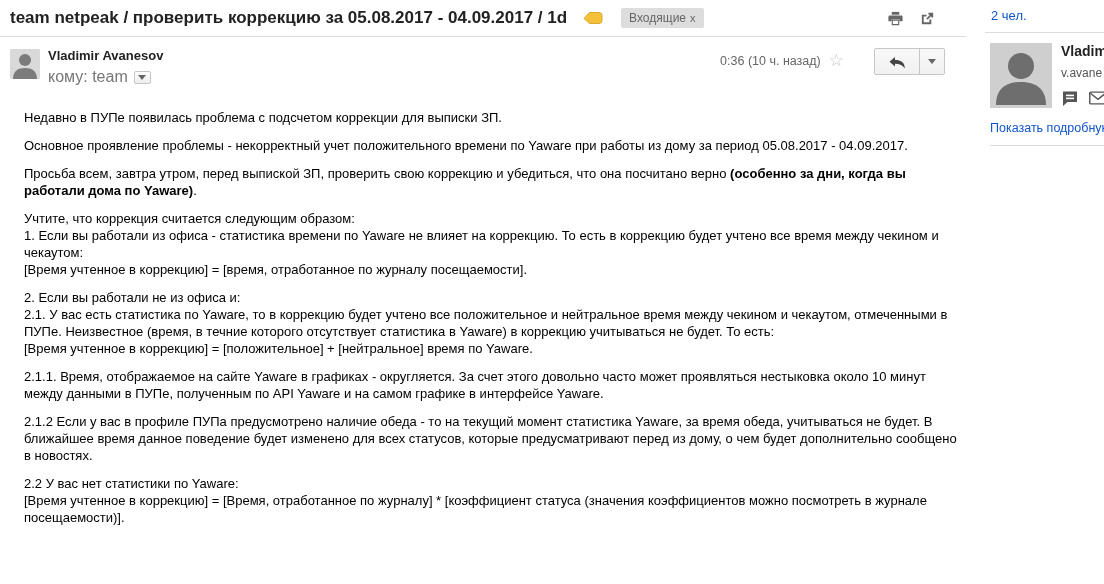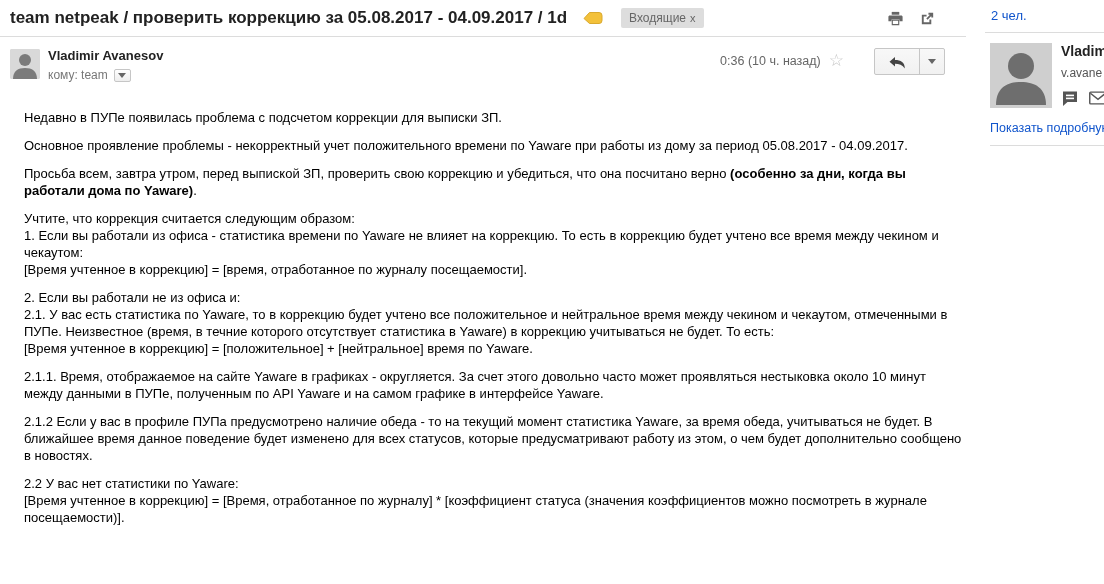--- a/index.html
+++ b/index.html
@@ -20,21 +20,21 @@
   .hdr-icons { margin-left:auto; display:flex; align-items:center; gap:14px; padding-right:10px; }
   .icon-btn { width:18px; height:18px; display:flex; align-items:center; justify-content:center; cursor:pointer; }
   .header-divider { border-top:1px solid #dcdcdc; margin-top:3px; width:966px; }
 
   
   .sender-row { position:relative; height:46px; margin-top:11px; }
   .avatar { position:absolute; left:10px; top:1px; width:30px; height:30px;
             border-radius:2px; overflow:hidden; background:#d9d9d9; }
   .sender-info { margin-left:48px; }
   .sender-name { font-size:13px; font-weight:bold; color:#222; }
-  .to-row { margin-top:5px; font-size:12px; color:#777; display:flex; align-items:center; gap:6px; }
+  .to-row { margin-top:5px; font-size:16px; color:#777; display:flex; align-items:center; gap:6px; }
   .dd-box { width:17px; height:13px; border:1px solid #c6c6c6; border-radius:2px;
             background:linear-gradient(#fefefe,#eeeeee); display:flex; align-items:center; justify-content:center; cursor:pointer; }
   .caret { width:0; height:0; border-left:4px solid transparent; border-right:4px solid transparent; border-top:5px solid #666; }
   .time-star { position:absolute; right:122px; top:4px; display:flex; align-items:center; gap:8px; }
   .time { font-size:12.5px; color:#666; white-space:nowrap; }
   .star { font-size:17px; color:#c6c6c6; cursor:pointer; line-height:1; }
   .reply-group { position:absolute; right:21px; top:0; height:27px; display:flex;
                  border:1px solid #c6c6c6; border-radius:2px; background:linear-gradient(#f8f8f8,#f1f1f1); }
   .reply-btn { width:44px; display:flex; align-items:center; justify-content:center; cursor:pointer; }
   .reply-dd { width:25px; border-left:1px solid #c6c6c6; display:flex; align-items:center; justify-content:center; cursor:pointer; }
@@ -131,21 +131,21 @@
       <p><span>Недавно в ПУПе появилась проблема с подсчетом коррекции для выписки ЗП.</span></p>
       <p><span>Основное проявление проблемы - некорректный учет положительного времени по Yaware при работы из дому за период 05.08.2017 - 04.09.2017.</span></p>
       <p><span>Просьба всем, завтра утром, перед выпиской ЗП, проверить свою коррекцию и убедиться, что она посчитано верно </span><span class="bold">(особенно за дни, когда вы работали дома по Yaware)</span><span>.</span></p>
       <p><span>Учтите, что коррекция считается следующим образом:
 1. Если вы работали из офиса - статистика времени по Yaware не влияет на коррекцию. То есть в коррекцию будет учтено все время между чекином и чекаутом:
 [Время учтенное в коррекцию] = [время, отработанное по журналу посещаемости].</span></p>
       <p><span>2. Если вы работали не из офиса и:
 2.1. У вас есть статистика по Yaware, то в коррекцию будет учтено все положительное и нейтральное время между чекином и чекаутом, отмеченными в ПУПе. Неизвестное (время, в течние которого отсутствует статистика в Yaware) в коррекцию учитываться не будет. То есть:
 [Время учтенное в коррекцию] = [положительное] + [нейтральное] время по Yaware.</span></p>
       <p><span>2.1.1. Время, отображаемое на сайте Yaware в графиках - округляется. За счет этого довольно часто может проявляться нестыковка около 10 минут между данными в ПУПе, полученным по API Yaware и на самом графике в интерфейсе Yaware.</span></p>
-      <p><span>2.1.2 Если у вас в профиле ПУПа предусмотрено наличие обеда - то на текущий момент статистика Yaware, за время обеда, учитываться не будет. В ближайшее время данное поведение будет изменено для всех статусов, которые предусматривают работу из этом, о чем будет дополнительно сообщено в новостях.</span></p>
+      <p><span>2.1.2 Если у вас в профиле ПУПа предусмотрено наличие обеда - то на текущий момент статистика Yaware, за время обеда, учитываться не будет. В ближайшее время данное поведение будет изменено для всех статусов, которые предусматривают перед из дому, о чем будет дополнительно сообщено в новостях.</span></p>
       <p><span>2.2 У вас нет статистики по Yaware:
 [Время учтенное в коррекцию] = [Время, отработанное по журналу] * [коэффициент статуса (значения коэффициентов можно посмотреть в журнале посещаемости)].</span></p>
     </div>
   </div>
 
   <div class="sidebar">
     <a class="participants">2 чел.</a>
     <div class="sb-divider sb-d1"></div>
 
     <div class="profile">

